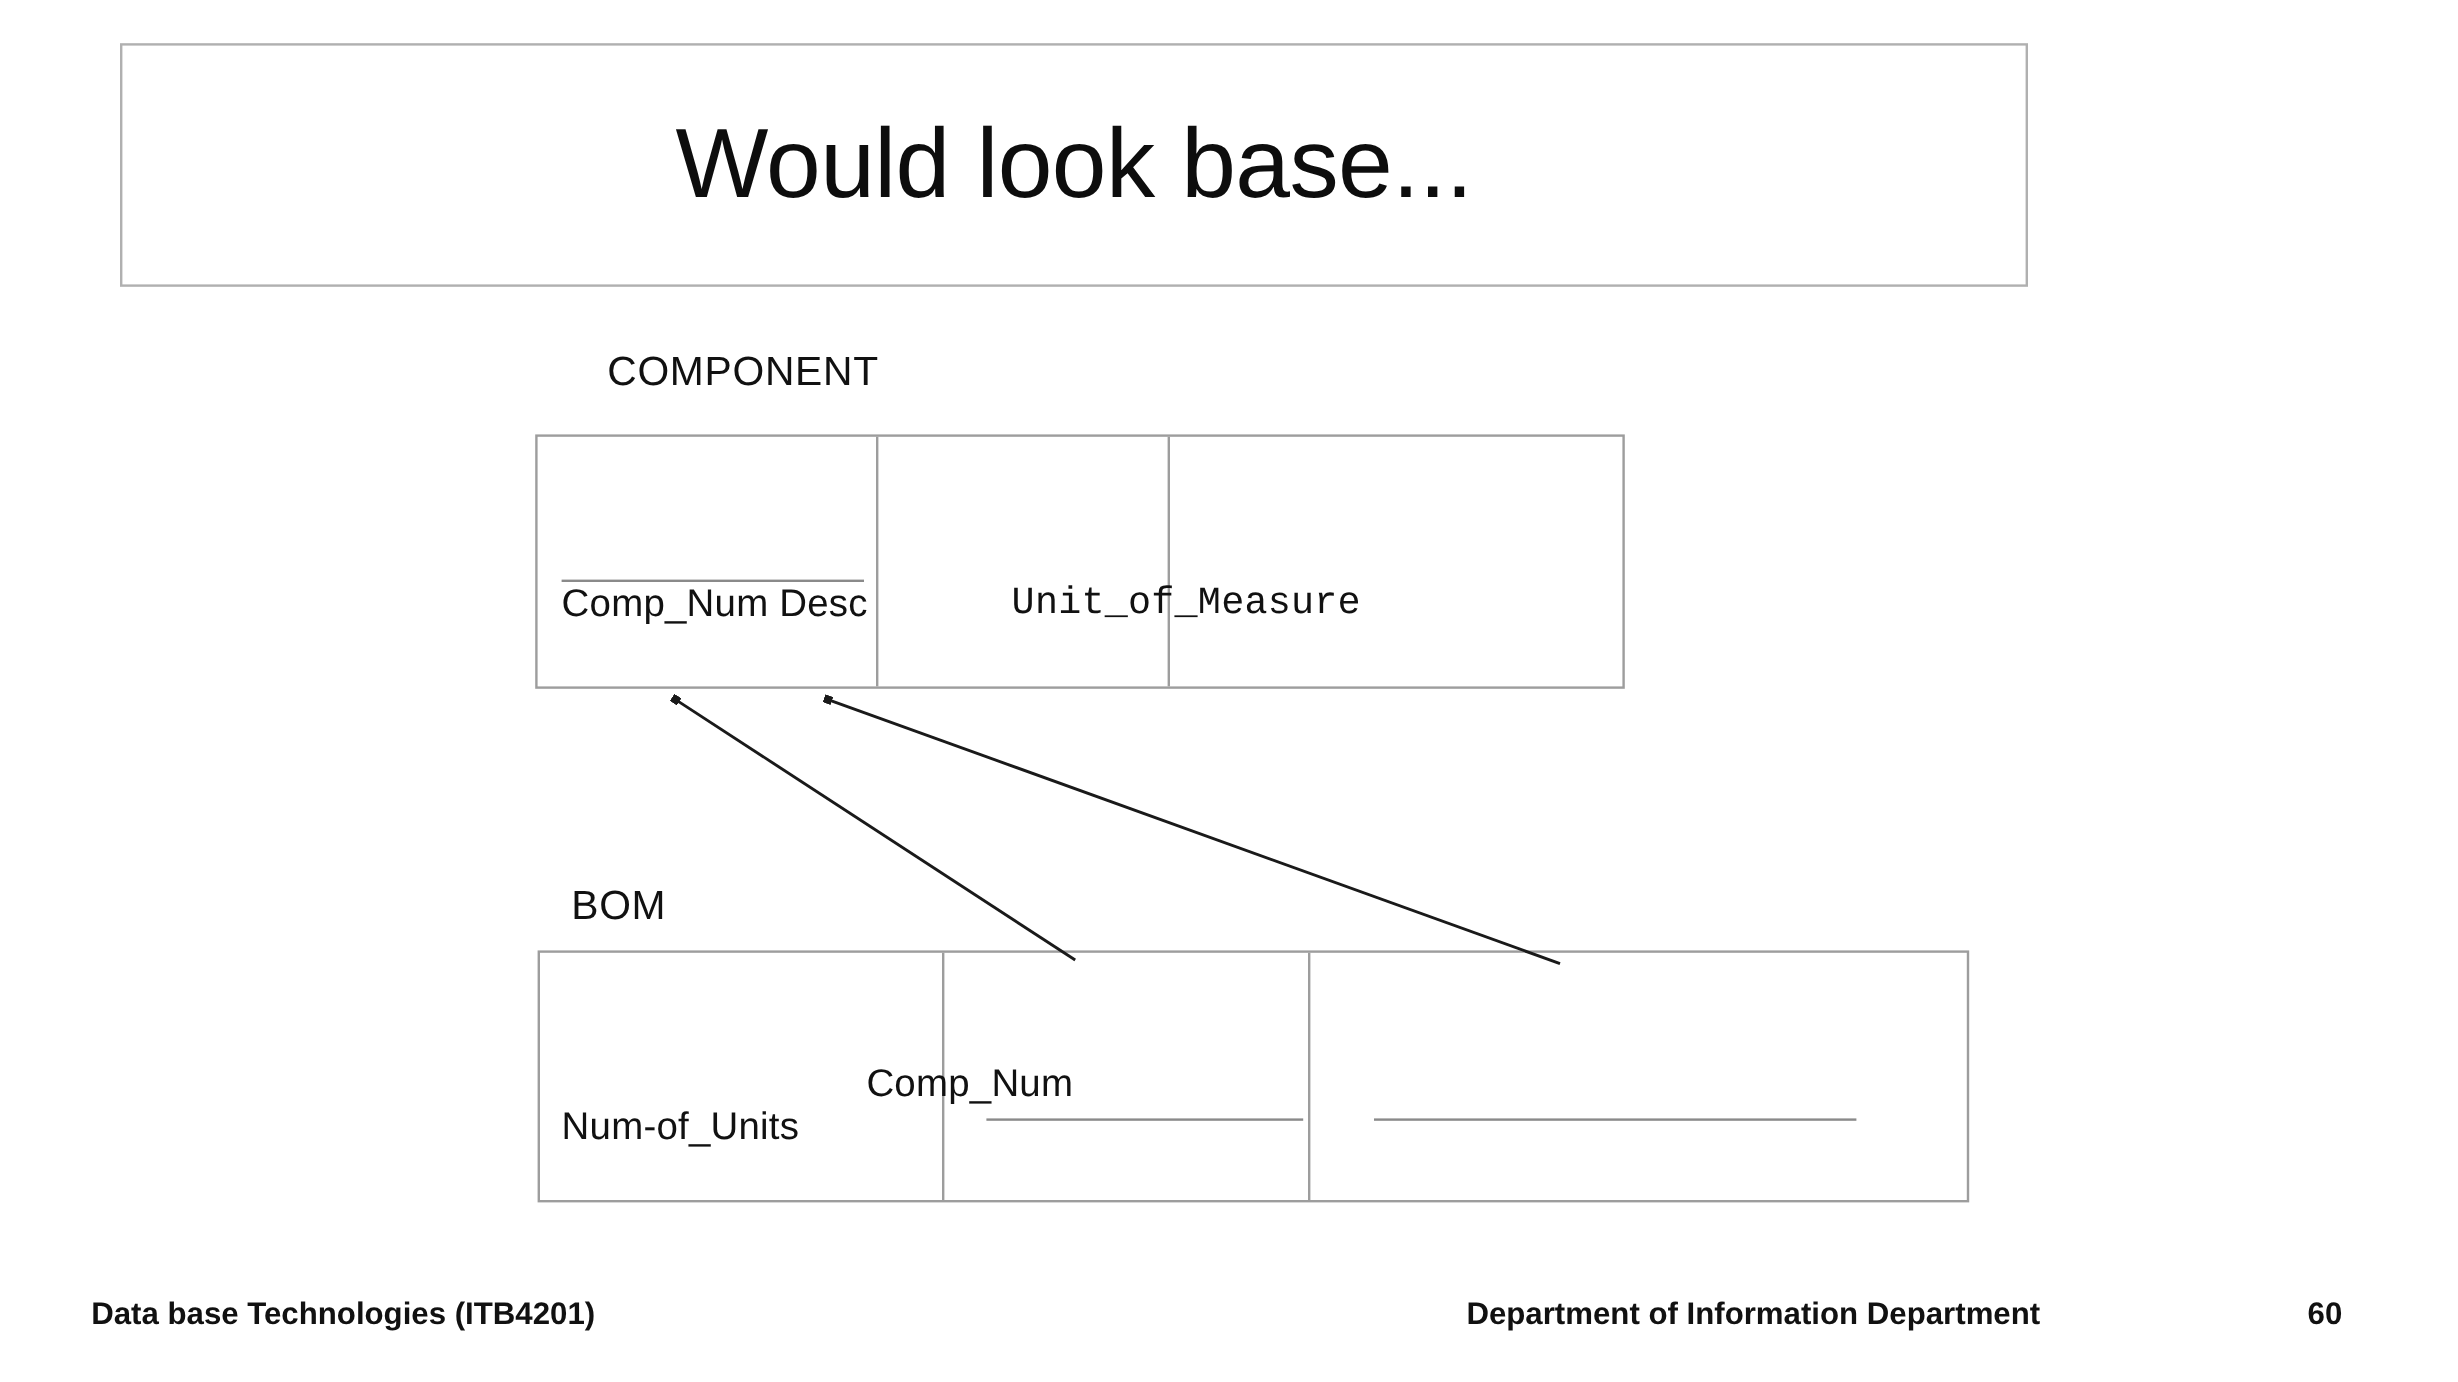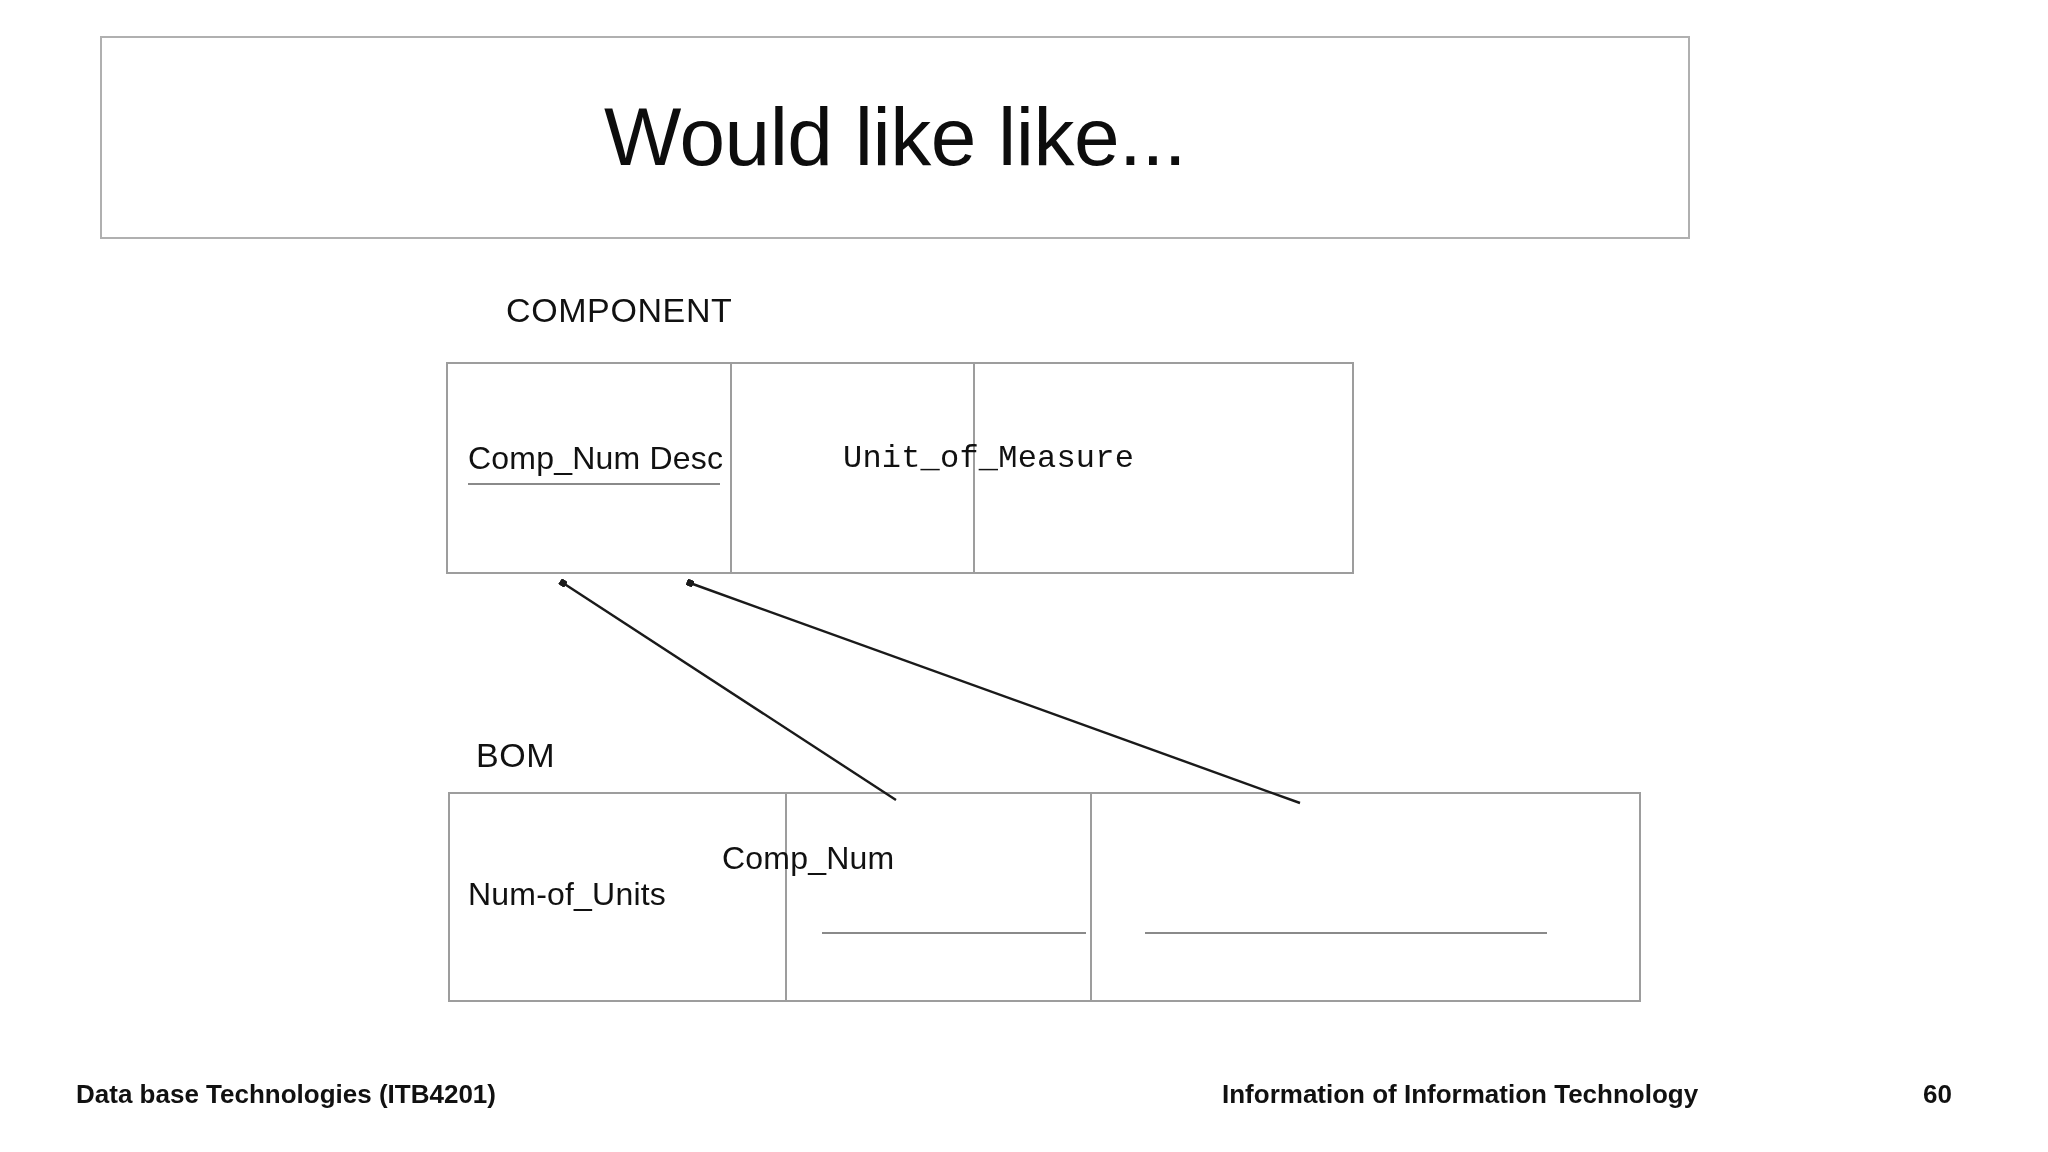--- a/index.html
+++ b/index.html
@@ -81,20 +81,21 @@
     background: #9d9d9d;
   }
 
   
   .attr {
     position: absolute;
     font-size: 32px;
     color: #111111;
     white-space: nowrap;
     letter-spacing: 0.2px;
+    margin-top: 44px;
   }
   .attr-underline {
     position: absolute;
     height: 2px;
     background: #8a8a8a;
   }
 
   
   #connectors {
     position: absolute;
@@ -116,21 +117,21 @@
   #footer-left   { left: 76px;  top: 1079px; }
   #footer-center { left: 1222px; top: 1079px; }
   #footer-page   { left: 1923px; top: 1079px; }
 </style>
 </head>
 <body>
 
 <div id="slide">
 
   <div id="title-box">
-    <div id="title-text">Would like like...</div>
+    <div id="title-text">Would look base...</div>
   </div>
 
   <div class="entity-label" id="component-label">COMPONENT</div>
 
   <div class="relation-table" id="component-table">
     <div class="col-divider" style="left:282px;"></div>
     <div class="col-divider" style="left:525px;"></div>
   </div>
 
   <div class="attr" style="left:468px; top:440px;">Comp_Num  Desc</div>
@@ -158,16 +159,16 @@
         <rect x="0" y="0" width="7" height="7" fill="#1a1a1a"></rect>
       </marker>
     </defs>
 
     <line x1="896" y1="800" x2="563" y2="583" stroke="#1a1a1a" stroke-width="2.4" marker-end="url(#sq-head)"></line>
 
     <line x1="1300" y1="803" x2="690" y2="583" stroke="#1a1a1a" stroke-width="2.4" marker-end="url(#sq-head)"></line>
   </svg>
 
   <div class="footer-text" id="footer-left">Data base Technologies (ITB4201)</div>
-  <div class="footer-text" id="footer-center">Information of Information Technology</div>
+  <div class="footer-text" id="footer-center">Department of Information Department</div>
   <div class="footer-text" id="footer-page">60</div>
 
 </div>
 
 </body></html>

